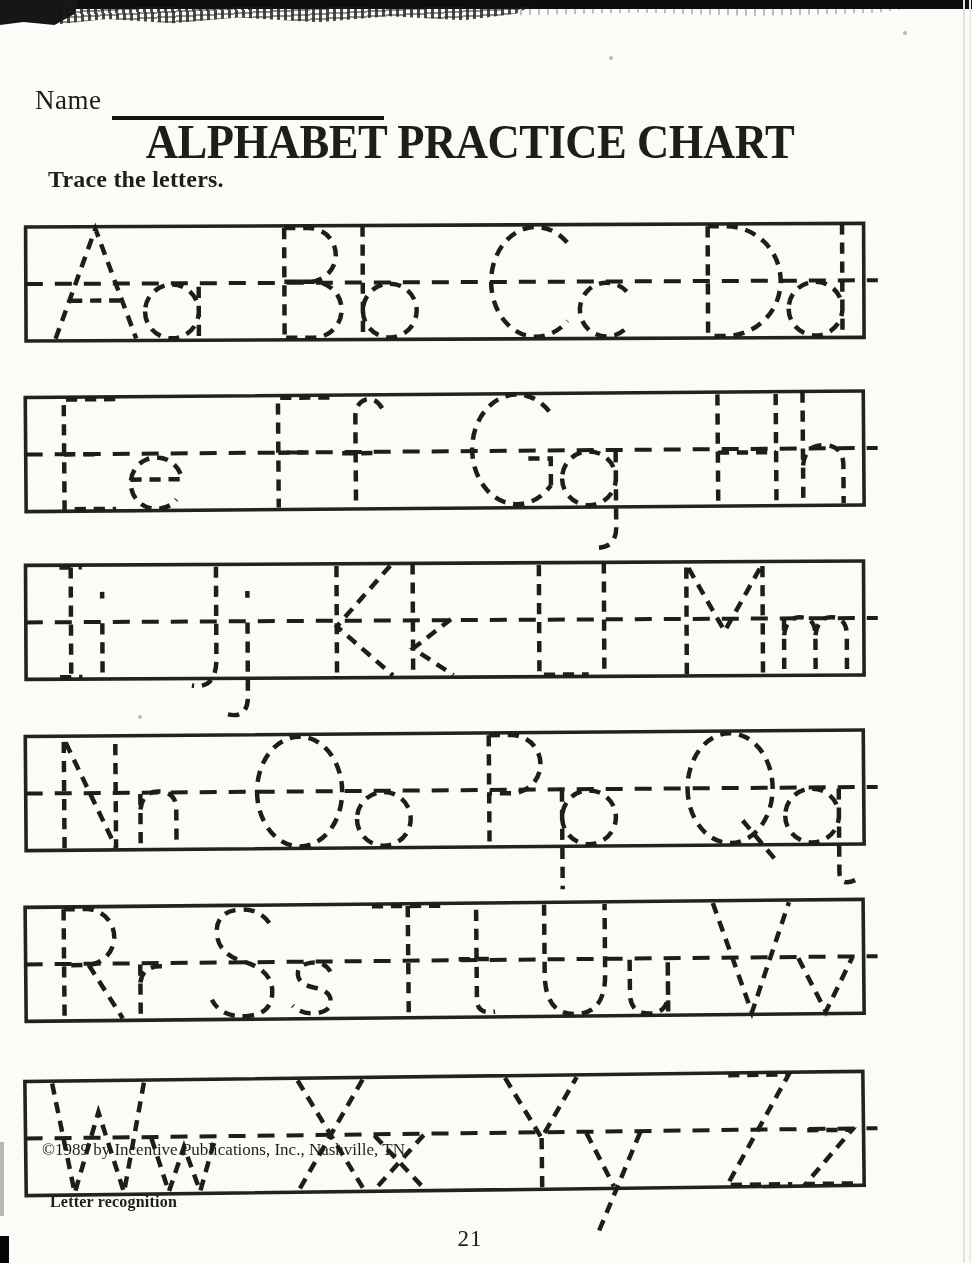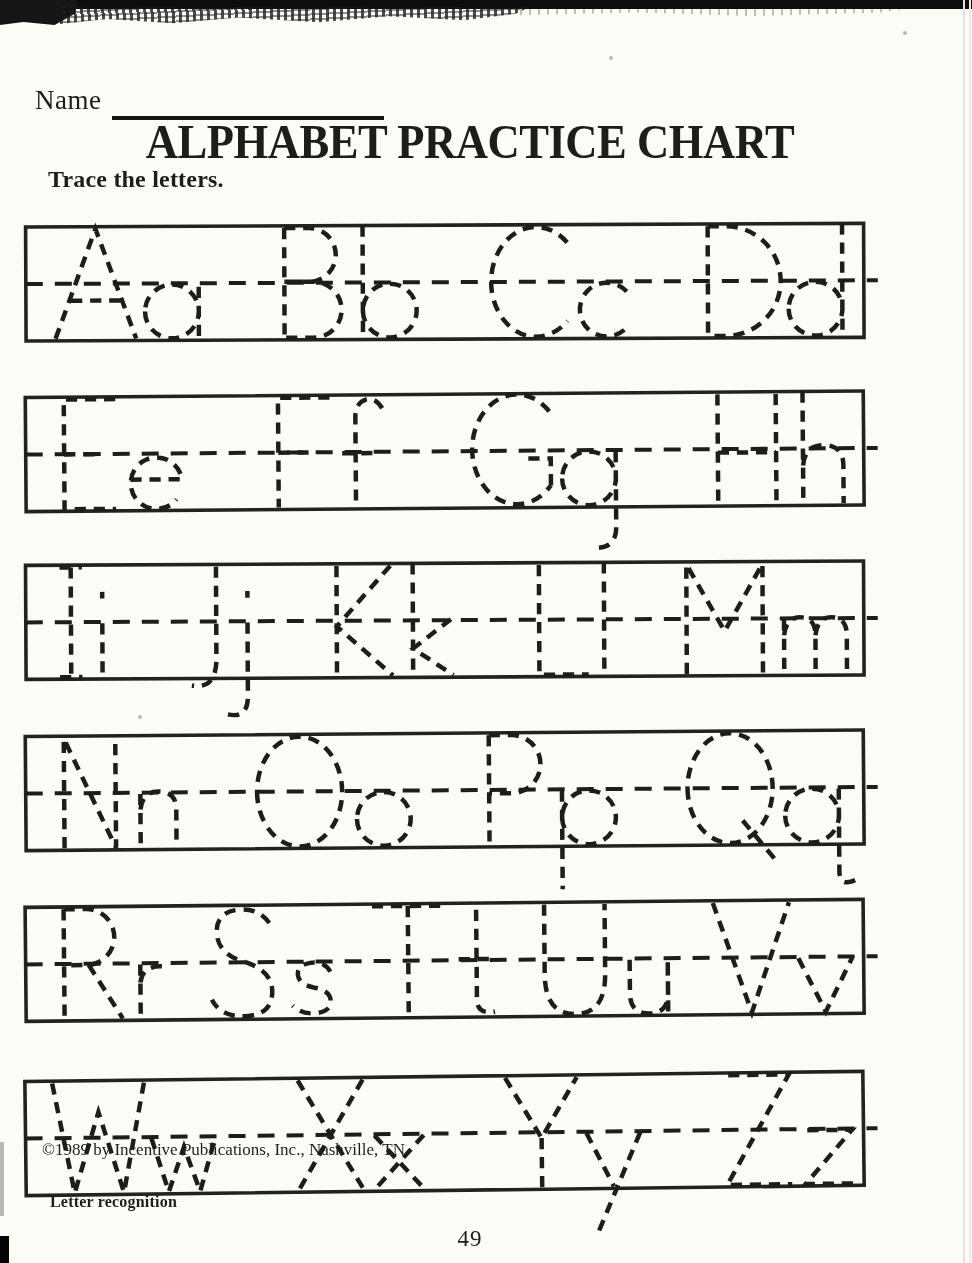--- a/index.html
+++ b/index.html
@@ -162,13 +162,13 @@
         <path d="M4,2 L36,56 L68,2 M36,56 V100" transform="translate(481.7,4) scale(1.12)"></path>
         <path d="M4,52 L28,100 M52,52 L14,140" transform="translate(562.4,4) scale(1.12)"></path>
         <path d="M8,2 H62 L6,100 H64" transform="translate(700.4,4) scale(1.12)"></path>
         <path d="M8,52 H48 L6,100 H50" transform="translate(778.8,4) scale(1.12)"></path>
       </g>
     </svg>
   </div>
 
 <div class="abs footer-skill">Letter recognition</div>
 <div class="abs footer-copyright">©1989 by Incentive Publications, Inc., Nashville, TN.</div>
-<div class="abs page-number">49</div>
+<div class="abs page-number">21</div>
 
 </body></html>

